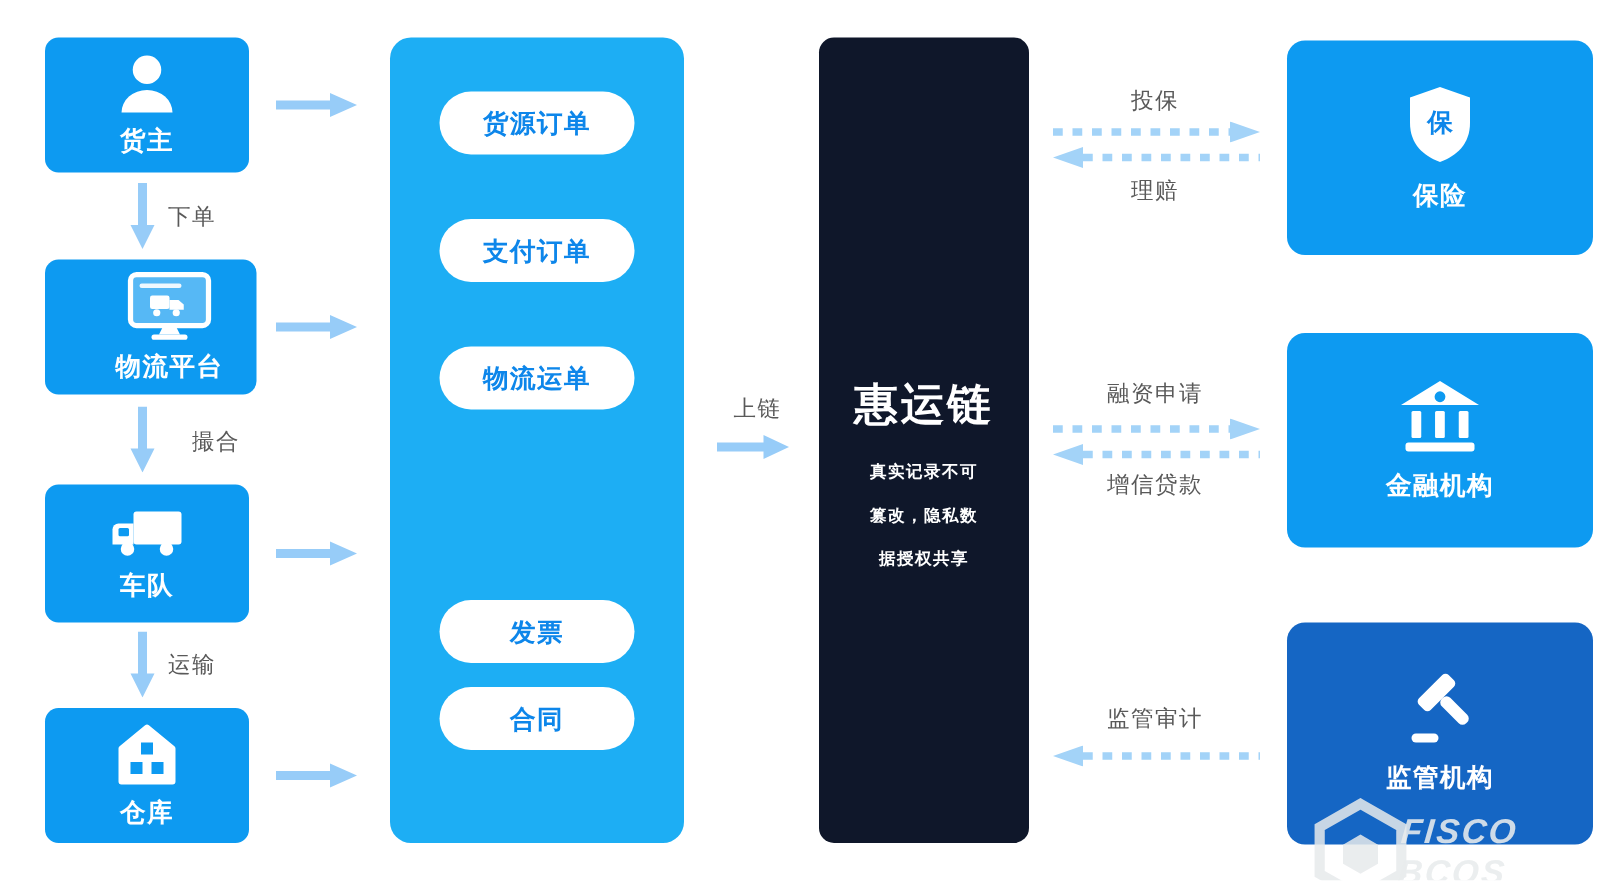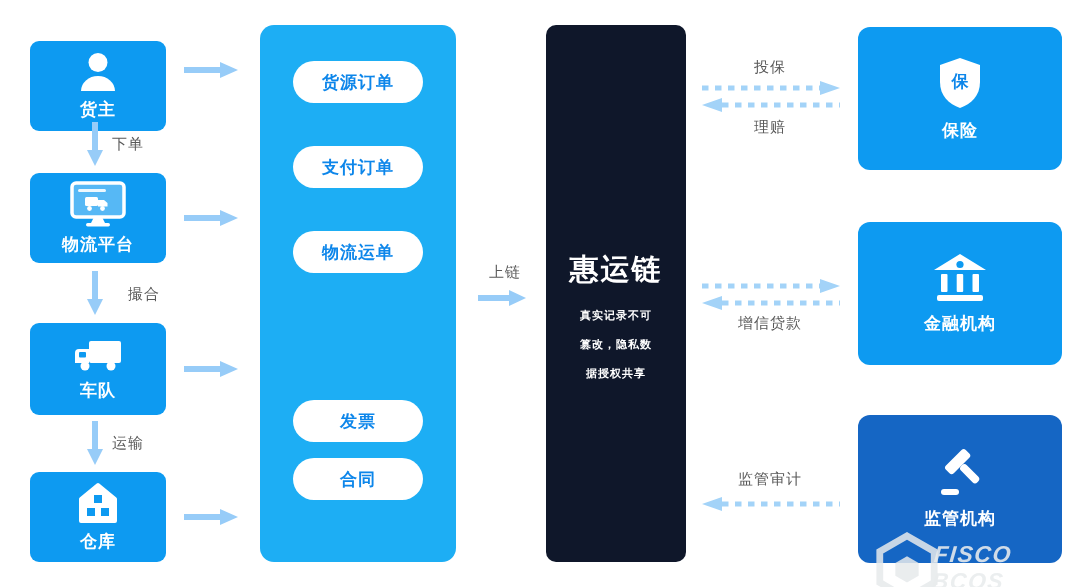--- a/index.html
+++ b/index.html
@@ -6,22 +6,22 @@
   .canvas{
     position:relative;width:1080px;height:587px;background:#fff;
     font-family:"Liberation Sans","DejaVu Sans",sans-serif;overflow:hidden;
   }
   .bluebox{
     position:absolute;background:#0d9af1;border-radius:9px;color:#fff;
     display:flex;flex-direction:column;align-items:center;justify-content:center;
   }
   .node-label{color:#fff;font-size:17px;font-weight:700;margin-top:5px;letter-spacing:1px;}
   
-  .n-owner{left:30px;top:25px;width:136px;height:90px;margin-top:16px;}
-  .n-platform{left:30px;top:173px;width:136px;height:90px;}
+  .n-owner{left:30px;top:25px;width:136px;height:90px;}
+  .n-platform{left:30px;top:173px;width:116px;height:90px;padding-left:25px;}
   .n-fleet{left:30px;top:323px;width:136px;height:92px;}
   .n-warehouse{left:30px;top:472px;width:136px;height:90px;}
   
   .n-insurance{left:858px;top:27px;width:204px;height:143px;border-radius:12px;}
   .n-finance{left:858px;top:222px;width:204px;height:143px;border-radius:12px;}
   .n-regulator{left:858px;top:415px;width:204px;height:148px;border-radius:12px;background:#1566c4;}
   .n-insurance .node-label,.n-finance .node-label,.n-regulator .node-label{margin-top:9px;}
   
   .pill-panel{position:absolute;left:260px;top:25px;width:196px;height:537px;background:#1daef4;border-radius:14px;}
   .pill{
@@ -178,20 +178,21 @@
   <svg class="arr arr-d1r" width="142" height="14" viewBox="0 0 142 14">
     <line x1="2" y1="7" x2="120" y2="7" stroke="#a3d3f8" stroke-width="5" stroke-dasharray="6.5 6.5"></line>
     <polygon points="120,0 140,7 120,14" fill="#a3d3f8"></polygon>
   </svg>
   <svg class="arr arr-d1l" width="142" height="14" viewBox="0 0 142 14">
     <line x1="22" y1="7" x2="140" y2="7" stroke="#a3d3f8" stroke-width="5" stroke-dasharray="6.5 6.5"></line>
     <polygon points="22,0 2,7 22,14" fill="#a3d3f8"></polygon>
   </svg>
   <div class="flow-label lbl-c lbl-claims">理赔</div>
 
+  <div class="flow-label lbl-c lbl-financing">融资申请</div>
   <svg class="arr arr-d2r" width="142" height="14" viewBox="0 0 142 14">
     <line x1="2" y1="7" x2="120" y2="7" stroke="#a3d3f8" stroke-width="5" stroke-dasharray="6.5 6.5"></line>
     <polygon points="120,0 140,7 120,14" fill="#a3d3f8"></polygon>
   </svg>
   <svg class="arr arr-d2l" width="142" height="14" viewBox="0 0 142 14">
     <line x1="22" y1="7" x2="140" y2="7" stroke="#a3d3f8" stroke-width="5" stroke-dasharray="6.5 6.5"></line>
     <polygon points="22,0 2,7 22,14" fill="#a3d3f8"></polygon>
   </svg>
   <div class="flow-label lbl-c lbl-credit-loan">增信贷款</div>
 

